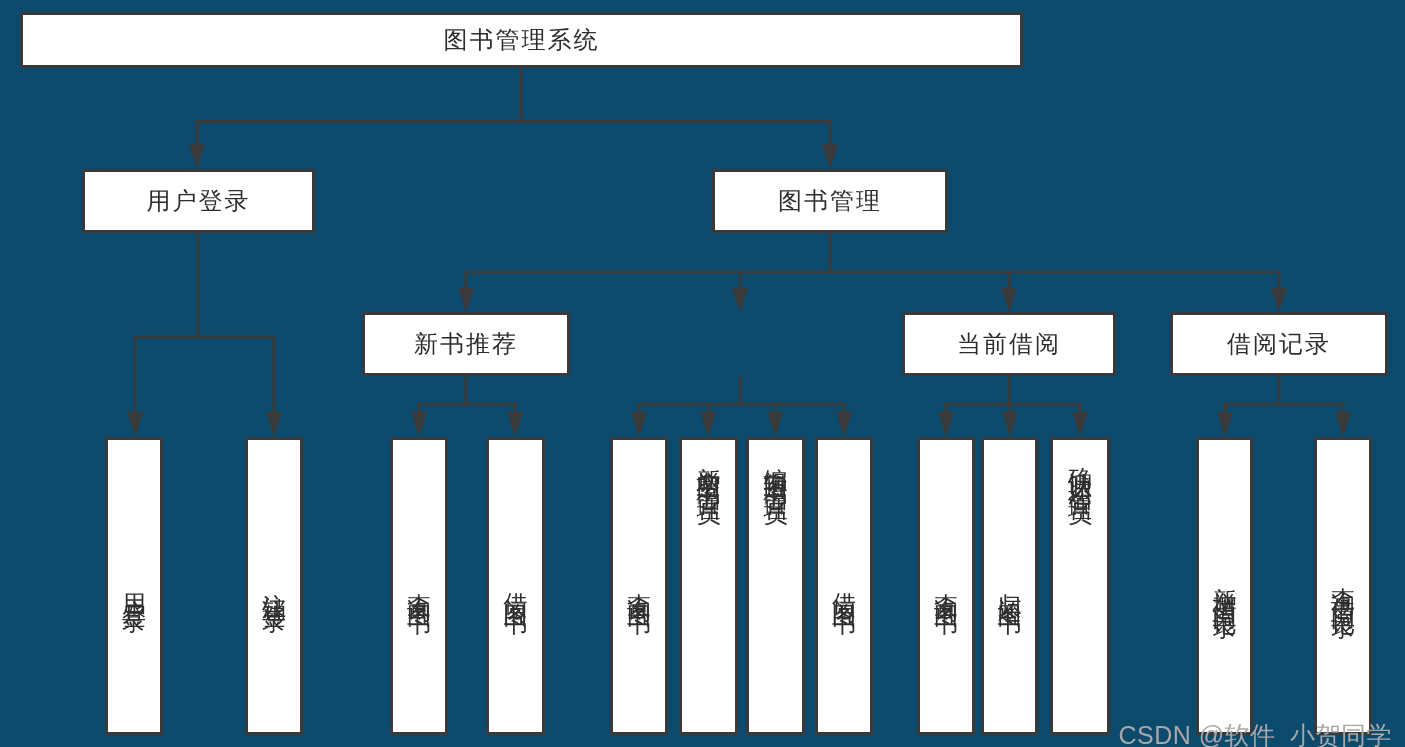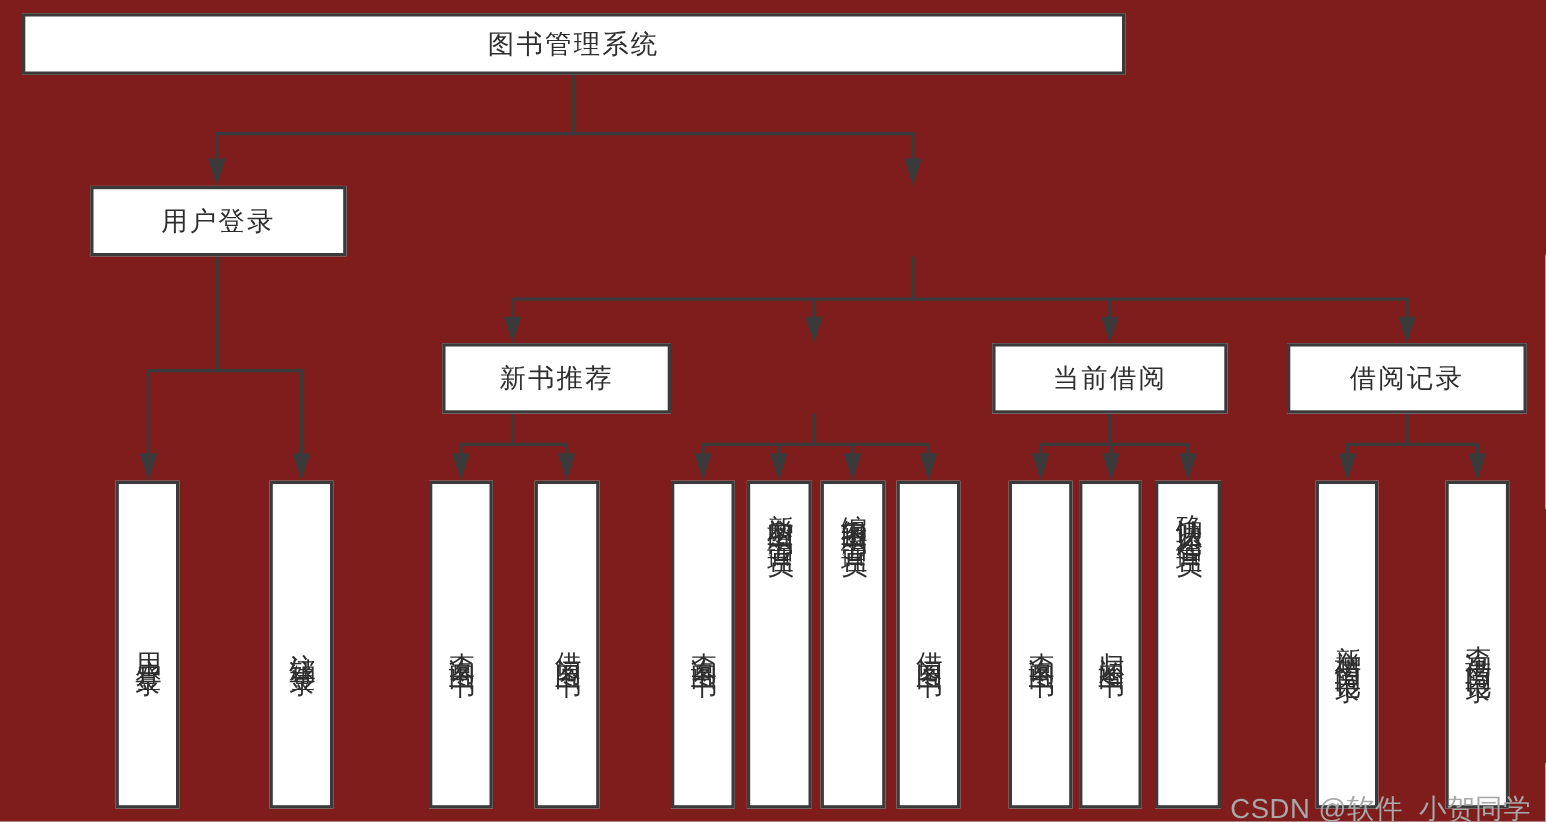--- a/index.html
+++ b/index.html
@@ -5,21 +5,21 @@
   html, body {
     margin: 0;
     padding: 0;
     background: #ffffff;
     font-family: "Liberation Sans", sans-serif;
   }
   .canvas {
     position: relative;
     width: 1405px;
     height: 747px;
-    background: #7f1d1d;
+    background: #0c4a6e;
     overflow: hidden;
     text-align: center;
   }
   .connectors {
     position: absolute;
     left: 0;
     top: 0;
     pointer-events: none;
   }
   .connectors line {
@@ -136,22 +136,23 @@
       <line x1="1225" y1="404" x2="1225" y2="414"></line>
       <polygon points="1217,412 1233,412 1225,437"></polygon>
       <line x1="1343" y1="404" x2="1343" y2="414"></line>
       <polygon points="1335,412 1351,412 1343,437"></polygon>
     </g>
   </svg>
 
   <div class="box h" style="left:20px; top:12px; width:1003px; height:56px;">图书管理系统</div>
 
   <div class="box h" style="left:82px; top:169px; width:233px; height:64px;">用户登录</div>
+  <div class="box h" style="left:712px; top:169px; width:236px; height:64px;">图书管理</div>
 
-  <div class="box h" style="left:362px; top:312px; width:208px; height:64px;margin-left:40px;">新书推荐</div>
+  <div class="box h" style="left:362px; top:312px; width:208px; height:64px;">新书推荐</div>
   <div class="box h" style="left:902px; top:312px; width:214px; height:64px;">当前借阅</div>
   <div class="box h" style="left:1170px; top:312px; width:218px; height:64px;">借阅记录</div>
 
   <div class="box v" style="left:105px; top:437px; width:58px; height:298px;">用户登录</div>
   <div class="box v" style="left:245px; top:437px; width:58px; height:298px;">注销登录</div>
 
   <div class="box v" style="left:390px; top:437px; width:58px; height:298px;">查询图书</div>
   <div class="box v" style="left:486px; top:437px; width:59px; height:298px;">借阅图书</div>
 
   <div class="box v" style="left:610px; top:437px; width:58px; height:298px;">查询图书</div>

